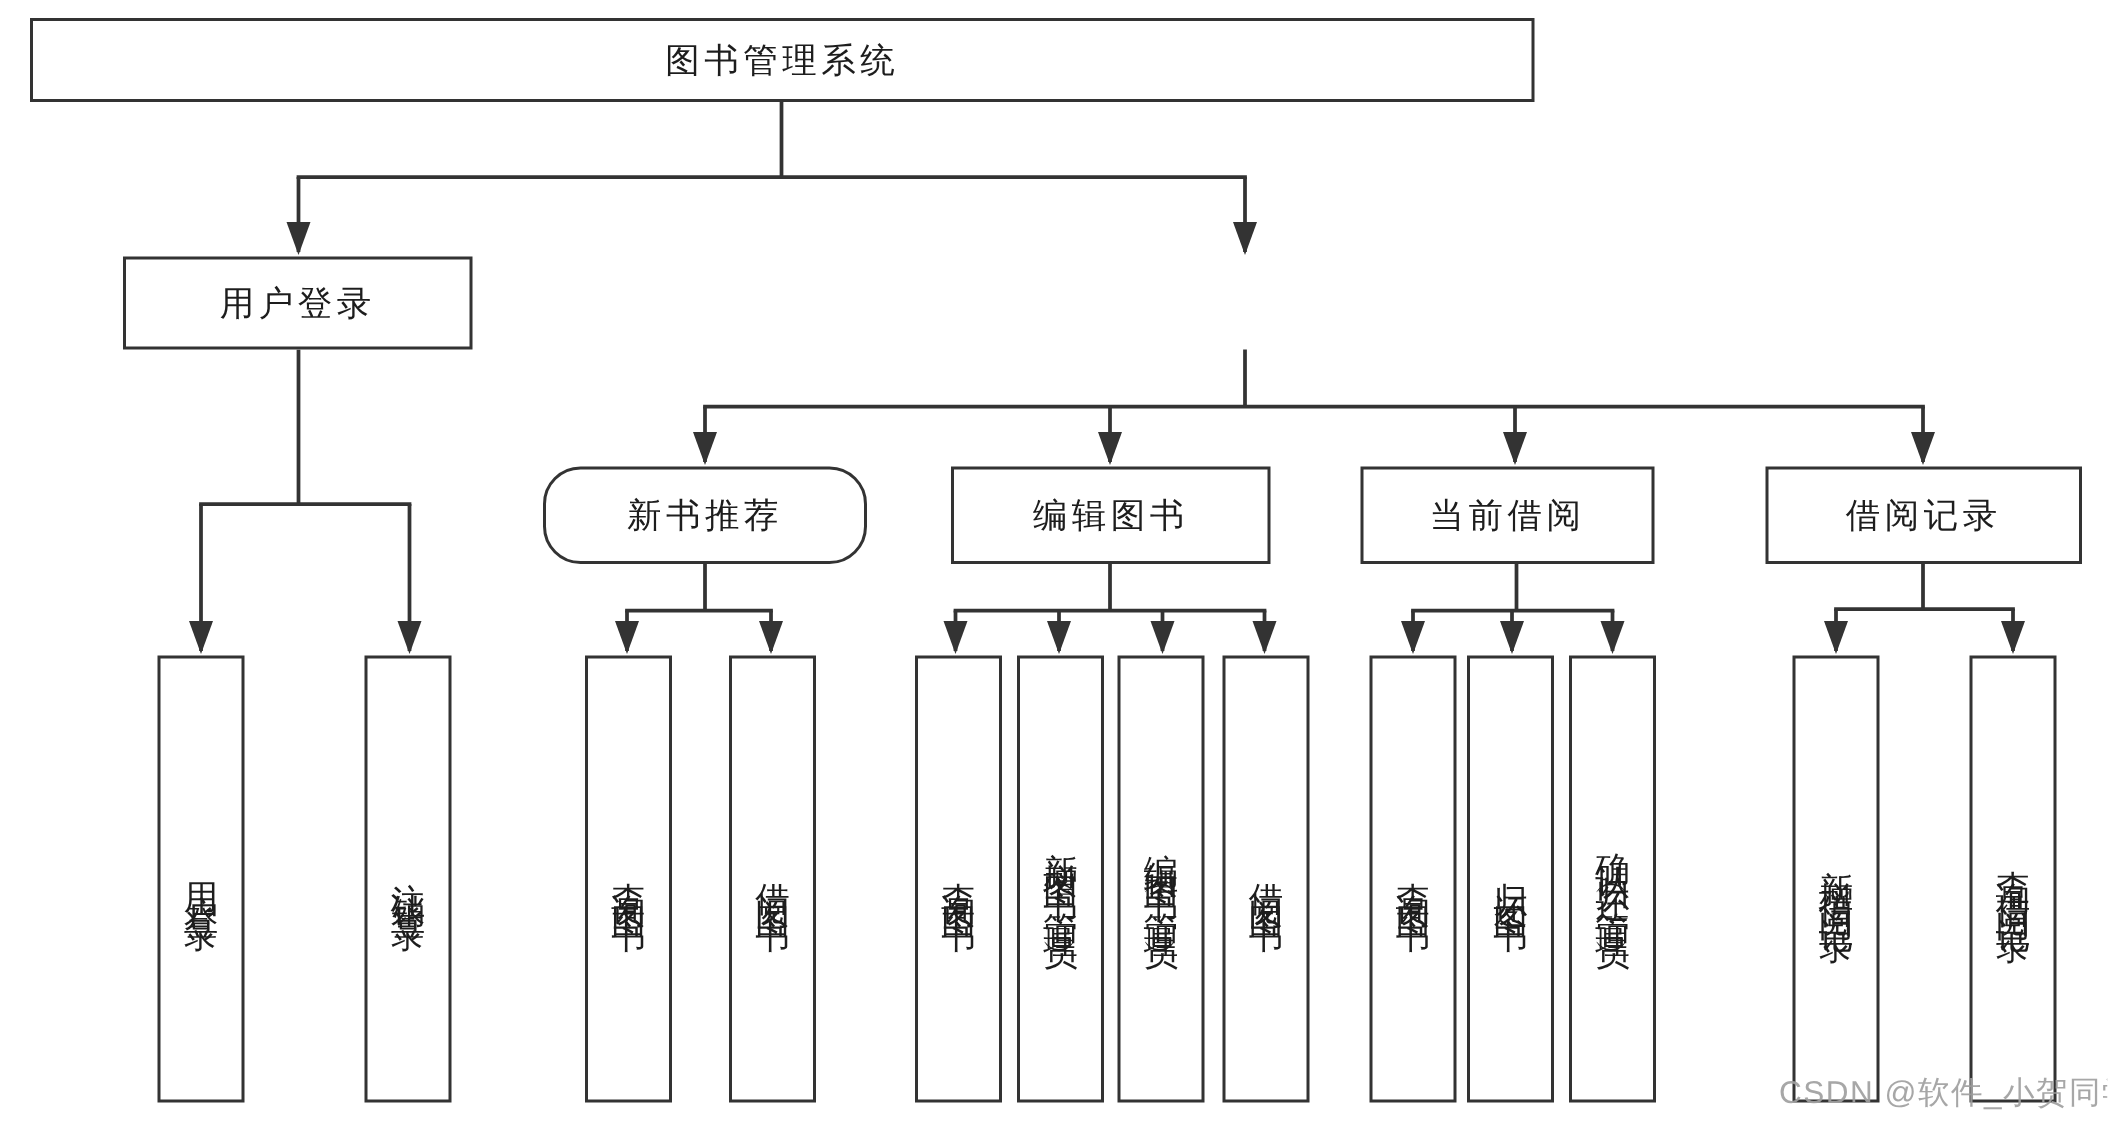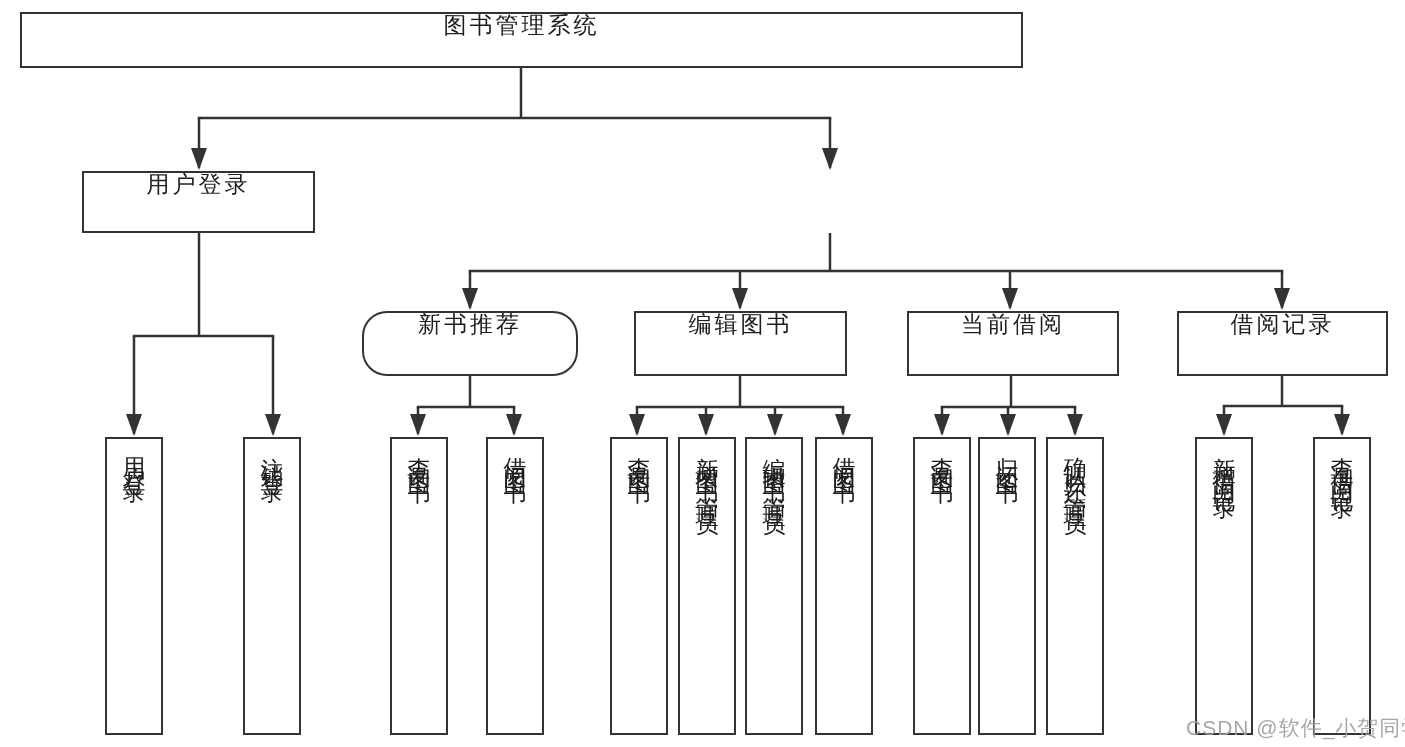--- a/index.html
+++ b/index.html
@@ -20,21 +20,21 @@
     left: 0;
     top: 0;
     z-index: 1;
   }
   .node {
     position: absolute;
     box-sizing: border-box;
     border: 2.5px solid #333333;
     background: #ffffff;
     display: flex;
-    align-items: flex-start;
+    align-items: center;
     justify-content: center;
     z-index: 2;
     font-family: Liberation Serif, serif;
   }
   .node .label {
     color: #1d1d1d;
     white-space: nowrap;
   }
   .h-node .label {
     font-size: 23px;
@@ -142,21 +142,21 @@
   <div class="node h-node" style="left:82px; top:171px; width:233px; height:62px;">
     <span class="label">用户登录</span>
   </div>
 
   <div class="node h-node" style="left:362px; top:311px; width:216px; height:65px;border-radius:25px;">
     <span class="label">新书推荐</span>
   </div>
   <div class="node h-node" style="left:634px; top:311px; width:213px; height:65px;">
     <span class="label">编辑图书</span>
   </div>
-  <div class="node h-node" style="left:907px; top:311px; width:212px; height:65px;">
+  <div class="node h-node" style="left:907px; top:311px; width:196px; height:65px;">
     <span class="label">当前借阅</span>
   </div>
   <div class="node h-node" style="left:1177px; top:311px; width:211px; height:65px;">
     <span class="label">借阅记录</span>
   </div>
 
   <div class="node v-node" style="left:105px; top:437px; width:58px; height:298px;">
     <span class="label">用户登录</span>
   </div>
   <div class="node v-node" style="left:243px; top:437px; width:58px; height:298px;">

